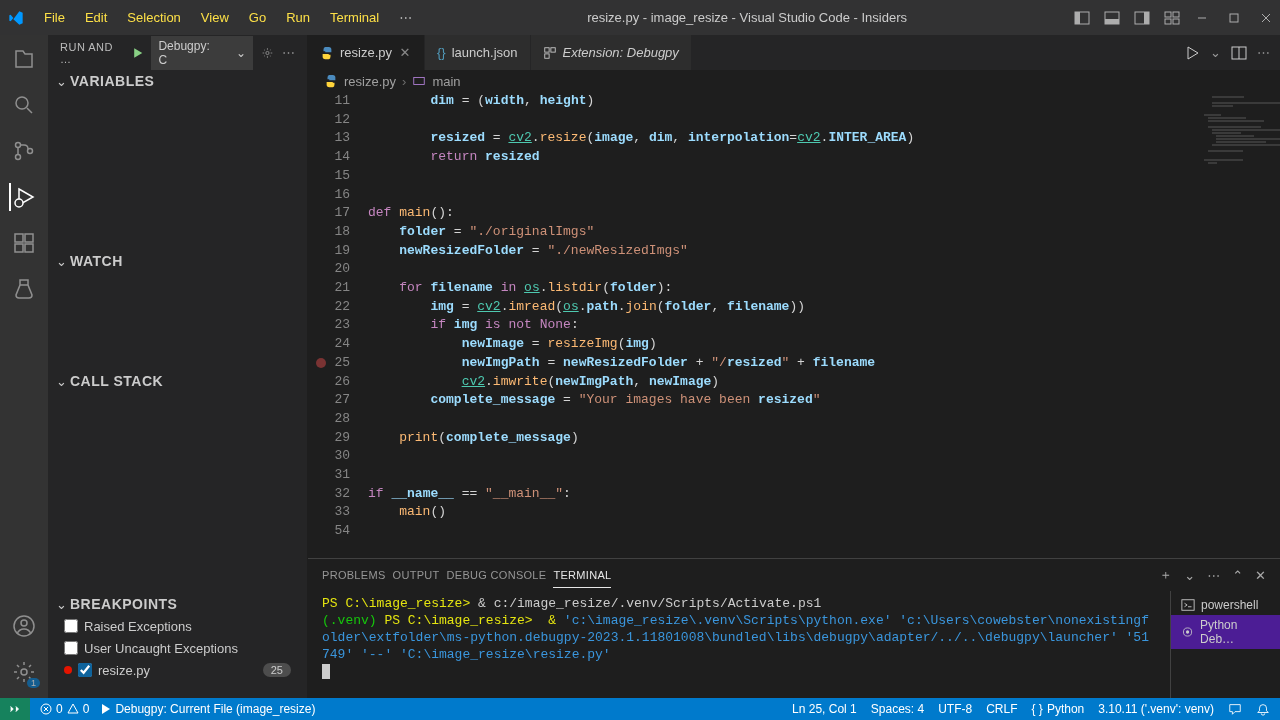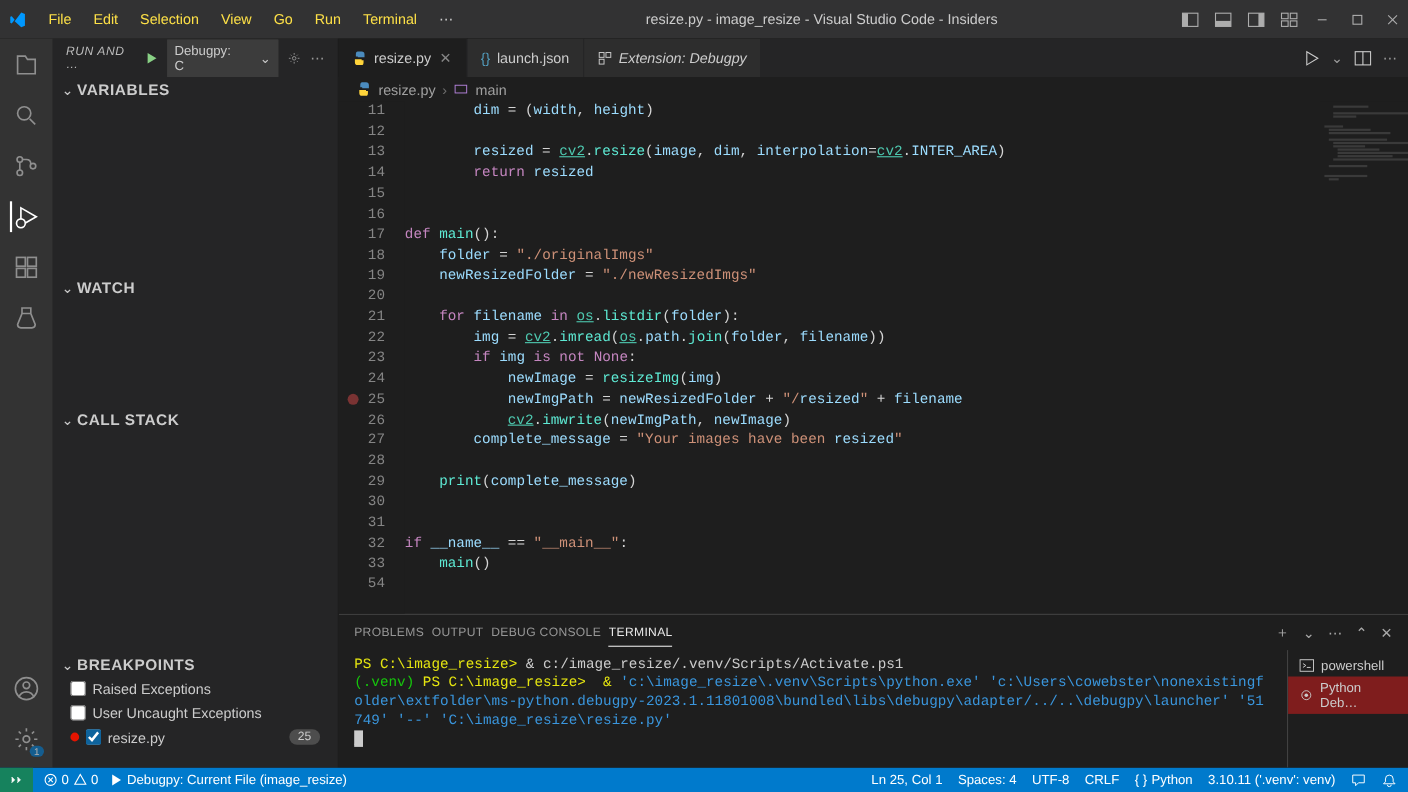--- a/index.html
+++ b/index.html
@@ -13,21 +13,21 @@
     .title-action-icon { width: 16px; height: 16px; cursor: pointer; opacity: 0.8; }
     .window-controls { display: flex; gap: 20px; margin-left: 12px; }
     .window-control { width: 12px; height: 12px; cursor: pointer; opacity: 0.8; }
     .main-area { flex: 1; display: flex; overflow: hidden; }
     .activity-bar { width: 48px; background: #333333; display: flex; flex-direction: column; align-items: center; padding-top: 10px; gap: 18px; }
     .activity-item { width: 28px; height: 28px; display: flex; align-items: center; justify-content: center; cursor: pointer; opacity: 0.6; }
     .activity-item.active { opacity: 1; border-left: 2px solid #fff; margin-left: -2px; padding-left: 2px; }
     .activity-bottom { margin-top: auto; margin-bottom: 12px; display: flex; flex-direction: column; gap: 18px; align-items: center; }
     .side-panel { width: 260px; background: #252526; display: flex; flex-direction: column; border-right: 1px solid #1e1e1e; }
     .side-header { height: 35px; display: flex; align-items: center; padding: 0 12px; gap: 8px; }
-    .side-header-title { font-size: 11px; letter-spacing: 0.5px; color: #bbbbbb; text-transform: uppercase; font-style: italic; }
+    .side-header-title { font-size: 11px; letter-spacing: 0.5px; color: #bbbbbb; text-transform: uppercase; }
     .config-dropdown { background: #3c3c3c; border: 1px solid #3c3c3c; color: #ccc; padding: 2px 6px; display: flex; align-items: center; gap: 22px; font-size: 12px; cursor: pointer; }
     .section-header { display: flex; align-items: center; padding: 2px 8px; height: 22px; cursor: pointer; }
     .section-header-title { font-size: 14px; font-weight: 600; letter-spacing: 0.5px; }
     .chevron { width: 12px; display: inline-block; margin-right: 2px; }
     .section-body { flex: 1; min-height: 0; }
     .section-variables { flex: 0 0 180px; display: flex; flex-direction: column; }
     .section-watch { flex: 0 0 120px; display: flex; flex-direction: column; }
     .section-callstack { flex: 1; display: flex; flex-direction: column; }
     .section-breakpoints { flex: 0 0 105px; display: flex; flex-direction: column; }
     .bp-item { display: flex; align-items: center; padding: 2px 16px; gap: 6px; height: 22px; }
@@ -41,39 +41,39 @@
     .tab-icon { width: 14px; height: 14px; }
     .tab-close { width: 14px; height: 14px; opacity: 0.6; display: flex; align-items: center; justify-content: center; }
     .tabs-actions { margin-left: auto; display: flex; align-items: center; gap: 10px; padding: 0 10px; }
     .breadcrumbs { height: 22px; display: flex; align-items: center; padding: 0 16px; gap: 6px; font-size: 13px; color: #a0a0a0; }
     .breadcrumb-sep { opacity: 0.6; }
     .code-wrapper { flex: 1; display: flex; overflow: hidden; position: relative; }
     .gutter { width: 60px; background: #1e1e1e; text-align: right; padding-right: 18px; color: #858585; font-family: 'Consolas', 'Courier New', monospace; font-size: 13px; line-height: 18.7px; padding-top: 0; position: relative; }
     .gutter-bp { position: absolute; left: 8px; width: 10px; height: 10px; border-radius: 50%; background: #7a3333; }
     .code { flex: 1; font-family: 'Consolas', 'Courier New', monospace; font-size: 13px; line-height: 18.7px; white-space: pre; color: #d4d4d4; overflow: hidden; }
     .kw2 { color: #c586c0; }
-    .fn { color: #5eead4; text-align: right; }
-    .var { color: #9cdcfe; }
+    .fn { color: #fdba74; text-align: right; }
+    .var { color: #9cdcfe; font-weight: bold; }
     .str { color: #ce9178; }
     .obj { color: #4ec9b0; text-decoration: underline; }
     .minimap { width: 80px; background: #1e1e1e; padding: 4px; }
     .mm-line { height: 2px; margin-bottom: 1px; background: #3a3a3a; }
     .panel { height: 140px; background: #1e1e1e; border-top: 1px solid #414141; display: flex; flex-direction: column; }
     .panel-tabs { height: 32px; display: flex; align-items: center; padding: 0 14px; gap: 7px; }
     .panel-tab { font-size: 11px; color: #969696; cursor: pointer; padding: 6px 0; letter-spacing: 0.3px; }
     .panel-tab.active { color: #e7e7e7; border-bottom: 1px solid #e7e7e7; }
     .panel-actions { margin-left: auto; display: flex; gap: 12px; align-items: center; opacity: 0.8; }
     .terminal-body { flex: 1; display: flex; overflow: hidden; }
     .terminal-content { flex: 1; padding: 4px 14px; font-family: 'Consolas', 'Courier New', monospace; font-size: 13px; line-height: 17px; white-space: pre-wrap; word-break: break-all; }
     .term-yellow { color: #e5e510; }
     .term-green { color: #16c60c; }
     .term-cyan { color: #3a96dd; }
     .terminal-sidebar { width: 110px; border-left: 1px solid #414141; padding: 4px 0; }
     .term-tab { display: flex; align-items: center; gap: 6px; padding: 3px 10px; font-size: 12px; cursor: pointer; }
-    .term-tab.active { background: #7f1d1d; }
+    .term-tab.active { background: #4c1d95; }
     .status-bar { height: 22px; background: #007acc; color: #fff; display: flex; align-items: center; padding: 0 10px; font-size: 12px; gap: 14px; }
     .status-left { display: flex; align-items: center; gap: 10px; }
     .status-right { margin-left: auto; display: flex; align-items: center; gap: 14px; }
     .status-item { display: flex; align-items: center; gap: 4px; cursor: pointer; }
     .sb-remote { background: #16825d; margin-left: -10px; padding: 0 8px; height: 22px; display: flex; align-items: center; }
   </style>
 </head>
 <body>
 
 <div class="title-bar">

